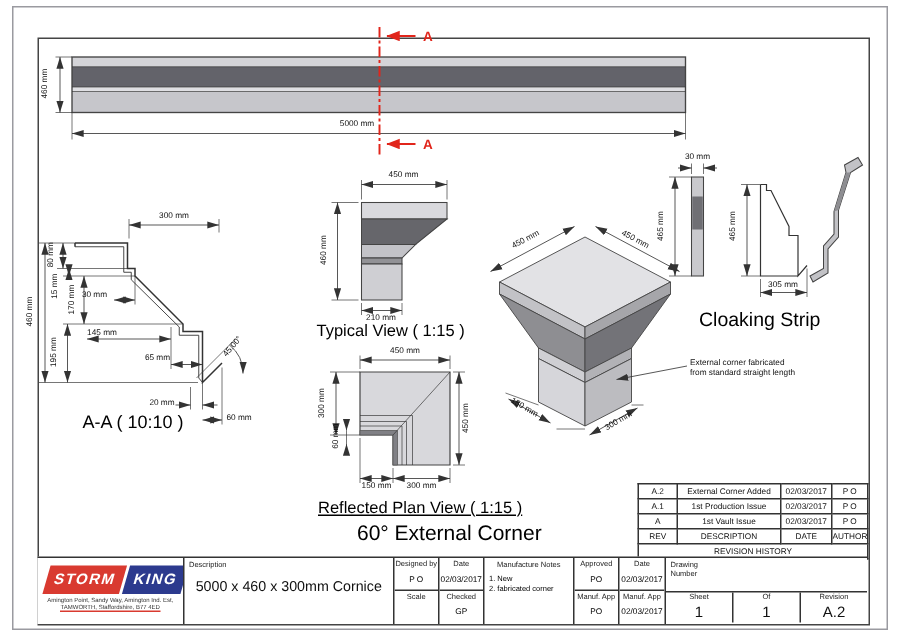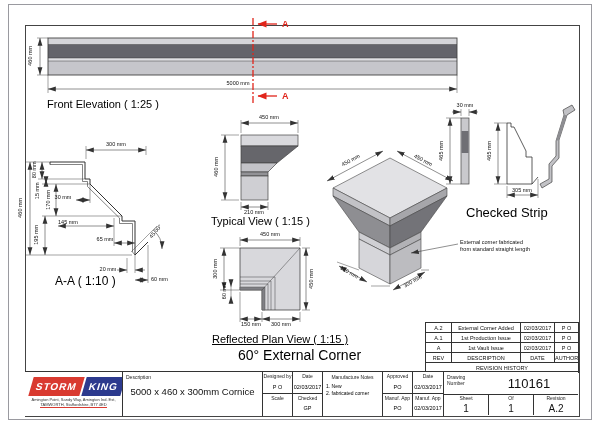--- a/index.html
+++ b/index.html
@@ -79,21 +79,20 @@
       <line x1="432" y1="67" x2="432" y2="85" class="de"></line>
       <line x1="23" y1="81" x2="432" y2="81" class="dl"></line>
       <line x1="228" y1="10" x2="228" y2="95" stroke="#e1251b" stroke-width="1.3" stroke-dasharray="7 2 2 2"></line>
       <line x1="252" y1="16" x2="233" y2="16" stroke="#e1251b" stroke-width="1.3" marker-end="url(#arrR)"></line>
       <line x1="252" y1="88" x2="233" y2="88" stroke="#e1251b" stroke-width="1.3" marker-end="url(#arrR)"></line>
     </svg>
     <span class="d dv" style="left:-9px;top:45px;">460 mm</span>
     <span class="d dc" style="left:193px;top:73px;width:40px;">5000 mm</span>
     <span class="secA" style="left:257px;top:11px;">A</span>
     <span class="secA" style="left:257px;top:83px;">A</span>
-    <span class="vlabel" style="left:22px;top:90px;">Front Elevation ( 1:25 )</span>
   </div>
 
   <div class="view" style="left:10px;top:133px;width:193px;height:160px;">
     <svg width="193" height="160" viewBox="0 0 193 160">
       <path d="M40,29 H75 V46 H80 V51 L112,83 V88 H125 V122 L138,109" class="pf" stroke-width="1"></path>
       <path d="M40,31.5 H72.5 V48.5 H77.5 V53.5 L109.5,85 V90.5 H122.5 V119 L125,122" class="pf" stroke-width="0.6"></path>
       <line x1="40" y1="29" x2="40" y2="31.5" class="pf"></line>
       <line x1="76" y1="26" x2="76" y2="13" class="de"></line>
       <line x1="136" y1="22" x2="136" y2="13" class="de"></line>
       <line x1="76" y1="17" x2="136" y2="17" class="dl"></line>
@@ -126,21 +125,21 @@
     <span class="d dv" style="left:13px;top:55px;">15 mm</span>
     <span class="d dv" style="left:24px;top:64px;">170 mm</span>
     <span class="d dc" style="left:38px;top:62px;">30 mm</span>
     <span class="d dv" style="left:-4px;top:72px;">460 mm</span>
     <span class="d dc" style="left:43px;top:87px;">145 mm</span>
     <span class="d dv" style="left:12px;top:99px;">195 mm</span>
     <span class="d dc" style="left:80px;top:104px;">65 mm</span>
     <span class="d" style="left:138px;top:96px;transform:rotate(-50deg);">45.00°</span>
     <span class="d dc" style="left:83px;top:134px;">20 mm</span>
     <span class="d" style="left:141px;top:144px;">60 mm</span>
-    <span class="vlabel" style="left:45px;top:141px;font-size:12px;">A-A ( 1:10 )</span>
+    <span class="vlabel" style="left:45px;top:141px;font-size:12px;">A-A ( 10:10 )</span>
   </div>
 
   <div class="view" style="left:197px;top:110px;width:140px;height:118px;">
     <svg width="140" height="118" viewBox="0 0 140 118">
       <rect x="44" y="25" width="57" height="11" fill="#d9d9dd" stroke="#444" stroke-width="0.7"></rect>
       <polygon points="44,36 101,36 80,53 44,53" fill="#66666b" stroke="#444" stroke-width="0.7"></polygon>
       <polygon points="44,53 80,53 71,62 44,62" fill="#c3c3c8" stroke="#444" stroke-width="0.7"></polygon>
       <rect x="44" y="62" width="27" height="4" fill="#929296" stroke="#444" stroke-width="0.7"></rect>
       <rect x="44" y="66" width="27" height="24" fill="#cfcfd3" stroke="#444" stroke-width="0.7"></rect>
       <line x1="44" y1="23" x2="44" y2="10" class="de"></line>
@@ -242,21 +241,21 @@
       <line x1="79" y1="88" x2="79" y2="100" class="de"></line>
       <line x1="110" y1="81" x2="110" y2="100" class="de"></line>
       <line x1="79" y1="97" x2="110" y2="97" class="dl"></line>
       <path d="M135,12 L144,7 L147,12 L139,17 L131,42 L131,60 L124,68 L124,84 L114,90 L112,86 L121,81 L121,66 L128,58 L128,43 L136,17 Z" fill="#c2c2c6" stroke="#444" stroke-width="0.7"></path>
       <polygon points="139,17 131,42 128,43 136,17" fill="#8e8e92"></polygon>
     </svg>
     <span class="d dc" style="left:22px;top:5px;">30 mm</span>
     <span class="d dv" style="left:-1px;top:50px;">465 mm</span>
     <span class="d dv" style="left:47px;top:50px;">465 mm</span>
     <span class="d dc" style="left:79px;top:90px;">305 mm</span>
-    <span class="biglabel" style="left:38px;top:107px;font-size:13px;">Checked Strip</span>
+    <span class="biglabel" style="left:38px;top:107px;font-size:13px;">Cloaking Strip</span>
   </div>
 
   <table class="revtable">
     <colgroup>
         <col style="width:26px">
         <col style="width:69px">
         <col style="width:34px">
         <col style="width:24px">
       </colgroup>
     <tbody>
@@ -337,21 +336,20 @@
       <div class="minirows">
         <div class="mh">Date</div>
         <div class="mv">02/03/2017</div>
         <div class="mh mtop">Manuf. App</div>
         <div class="mv">02/03/2017</div>
       </div>
     </div>
     <div class="tcell" style="flex:1;display:grid;grid-template-rows:22px 21px;">
       <div style="display:flex;overflow:hidden;">
         <div class="mh" style="width:36px;padding:2px 0 0 3px;box-sizing:border-box;">Drawing Number</div>
-        <div style="flex:1;display:flex;align-items:center;justify-content:center;font-size:13px;">110161</div>
       </div>
       <div style="display:flex;border-top:1px solid #333;">
         <div style="flex:1;display:grid;grid-template-rows:8px 12px;border-right:1px solid #333;">
           <div class="mh" style="text-align:center;">Sheet</div>
           <div style="text-align:center;font-size:10px;">1</div>
         </div>
         <div style="flex:1;display:grid;grid-template-rows:8px 12px;border-right:1px solid #333;">
           <div class="mh" style="text-align:center;">Of</div>
           <div style="text-align:center;font-size:10px;">1</div>
         </div>

